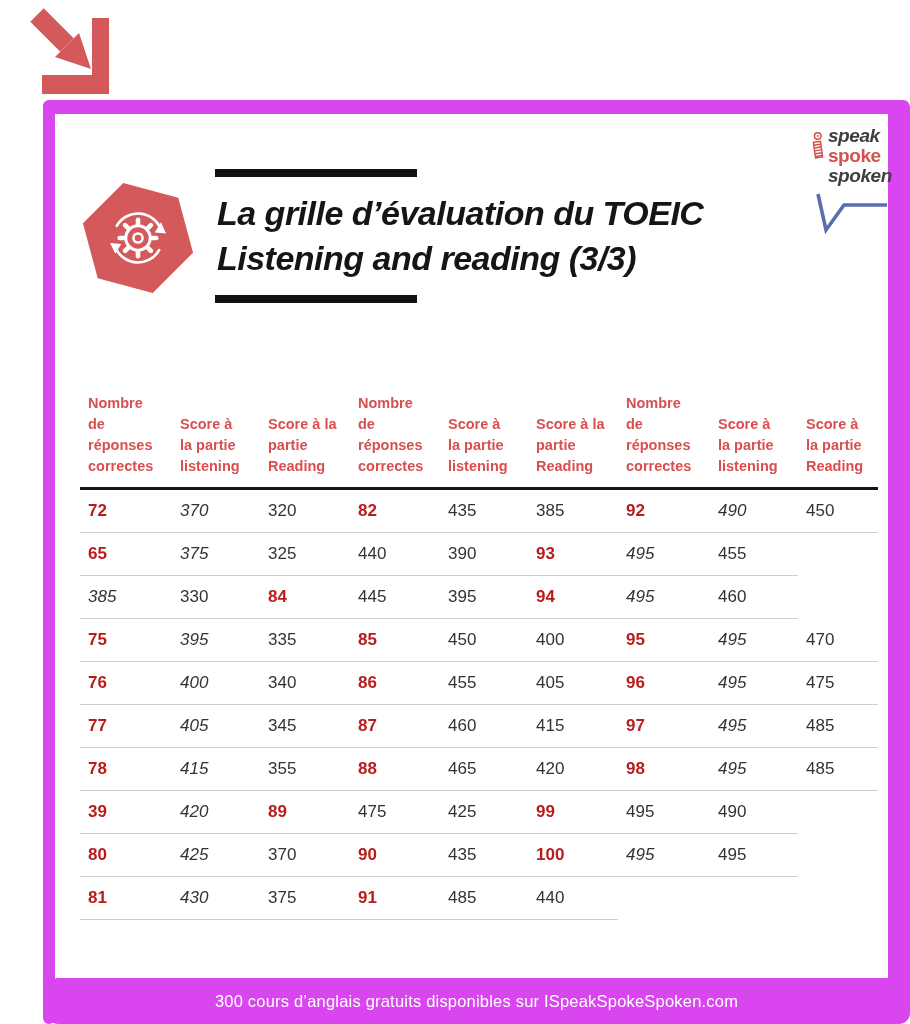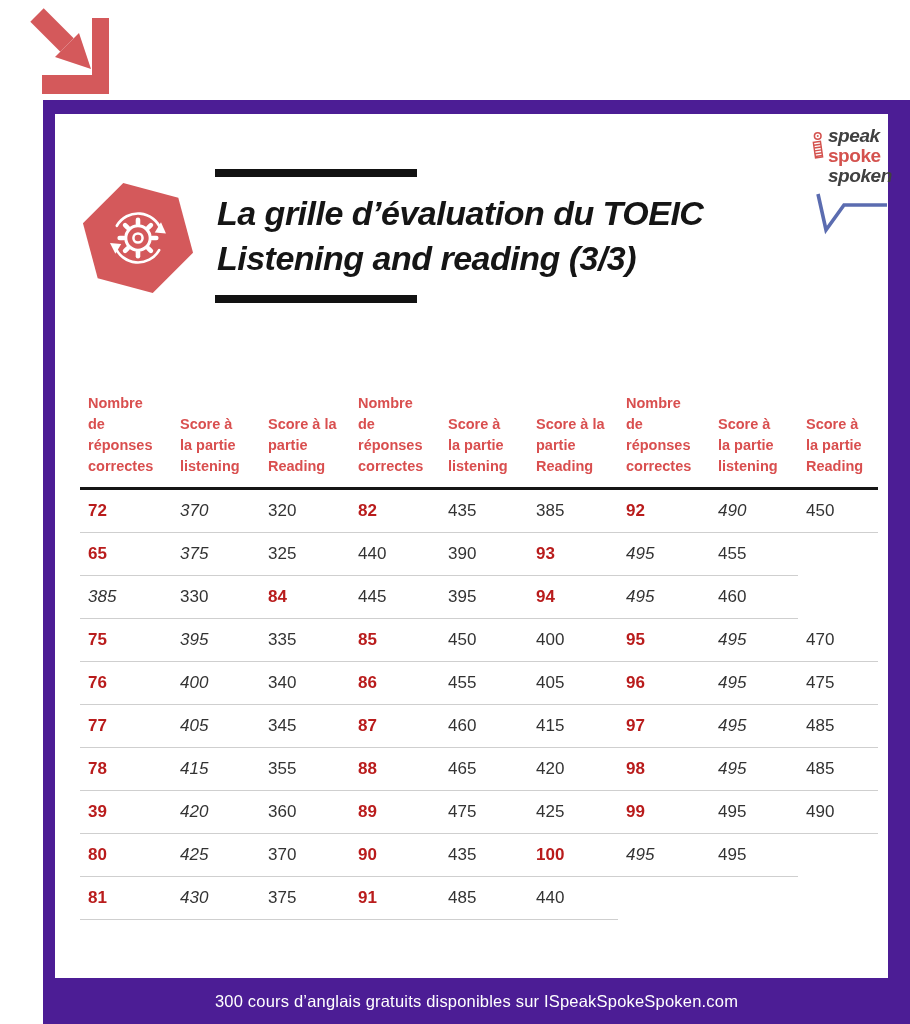--- a/index.html
+++ b/index.html
@@ -1,20 +1,20 @@
 <!DOCTYPE html>
 <html><head>
 <meta charset="utf-8">
 <style>
   html,body{margin:0;padding:0;background:#fff;}
   .canvas{position:relative;width:910px;height:1024px;background:#ffffff;overflow:hidden;
           font-family:"Liberation Sans",sans-serif;}
 
   
-  .frame{position:absolute;background:#4c1d95;}
+  .frame{position:absolute;background:#d946ef;border-radius:16px;}
   .frame-top{left:43px;top:100px;width:867px;height:14px;}
   .frame-left{left:43px;top:100px;width:12px;height:924px;}
   .frame-right{left:888px;top:100px;width:22px;height:924px;}
   .frame-bottom{left:43px;top:978px;width:867px;height:46px;display:flex;align-items:center;justify-content:center;}
   .footer-text{color:#ffffff;font-size:16.5px;letter-spacing:.2px;}
 
   
   .corner-arrow{position:absolute;left:25px;top:3px;}
 
   
@@ -213,21 +213,20 @@
             <div class="cell num">88</div>
             <div class="cell reg">465</div>
             <div class="cell reg">420</div>
             <div class="cell num">98</div>
             <div class="cell ital">495</div>
             <div class="cell reg">485</div>
           </div>
           <div class="grid">
             <div class="cell num">39</div>
             <div class="cell ital">420</div>
-            <div class="cell reg">360</div>
             <div class="cell num">89</div>
             <div class="cell reg">475</div>
             <div class="cell reg">425</div>
             <div class="cell num">99</div>
             <div class="cell reg">495</div>
             <div class="cell reg">490</div>
           </div>
           <div class="grid">
             <div class="cell num">80</div>
             <div class="cell ital">425</div>

